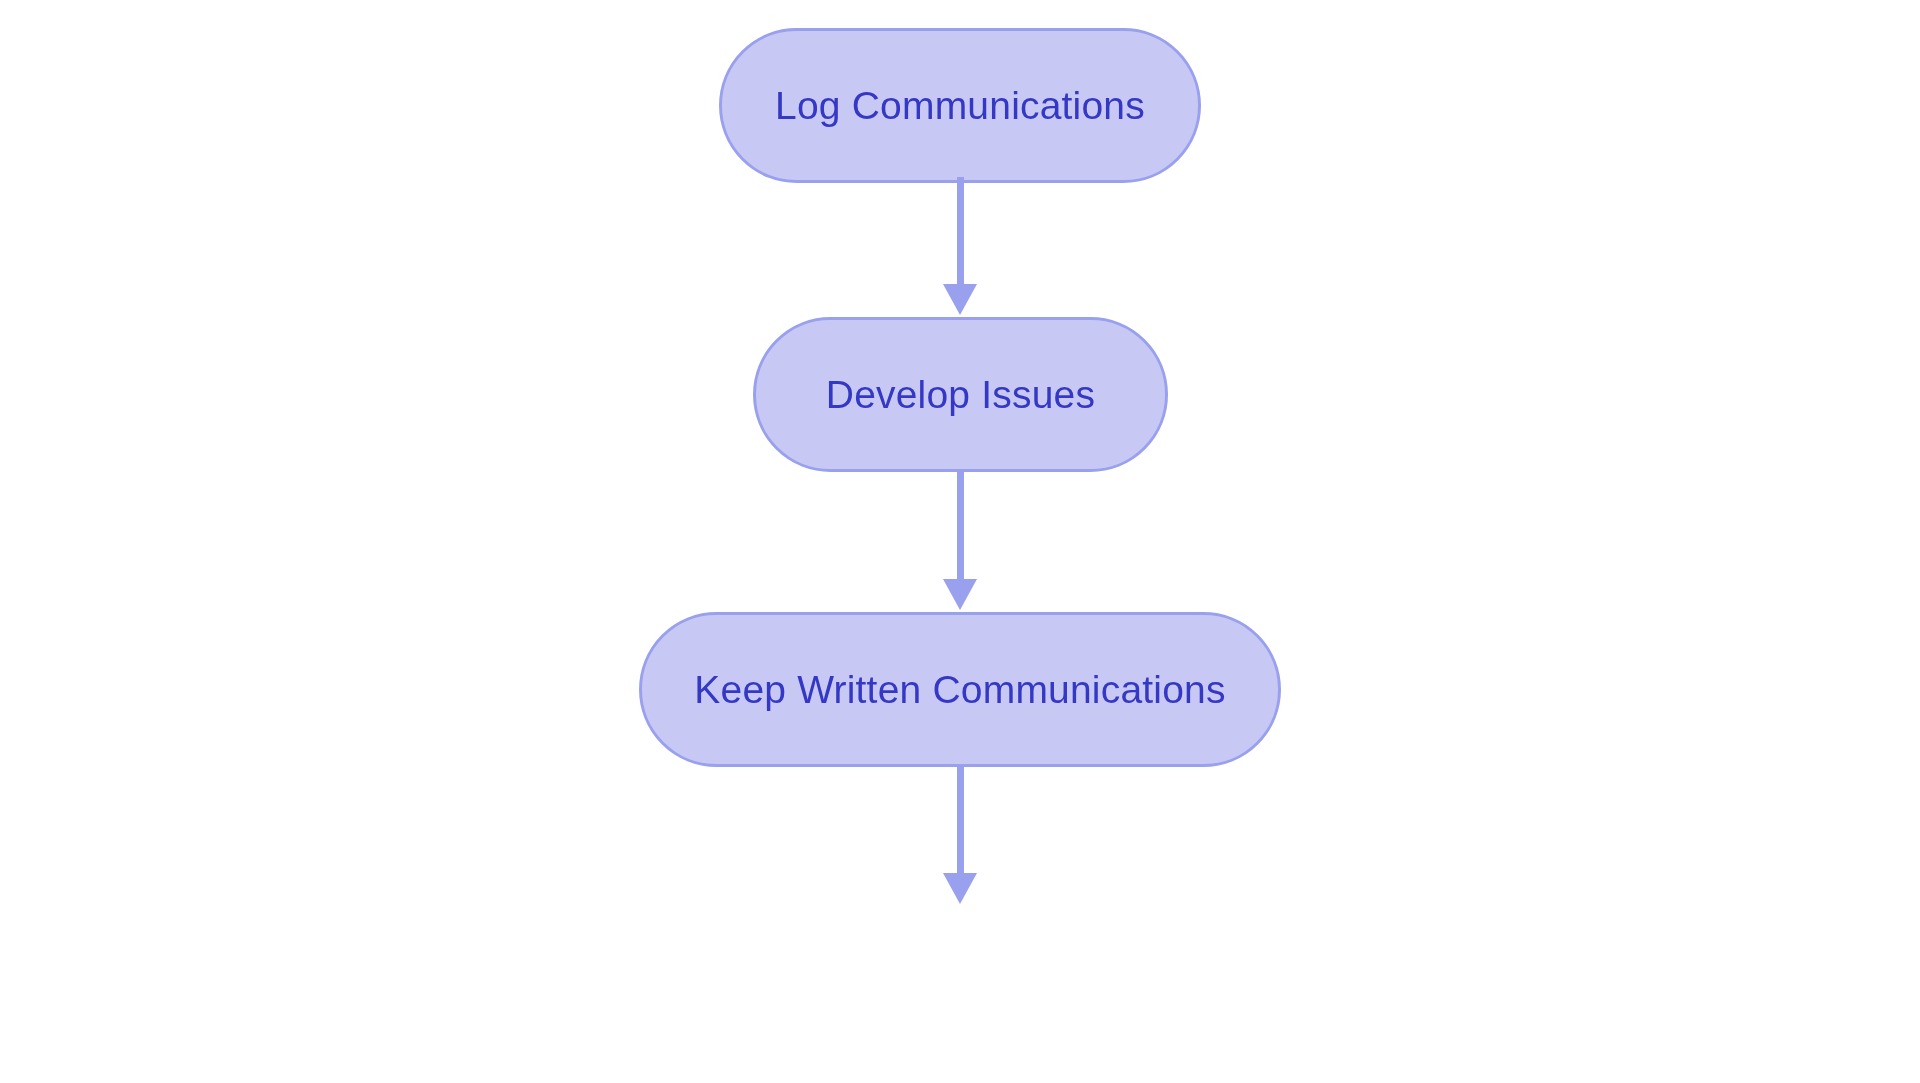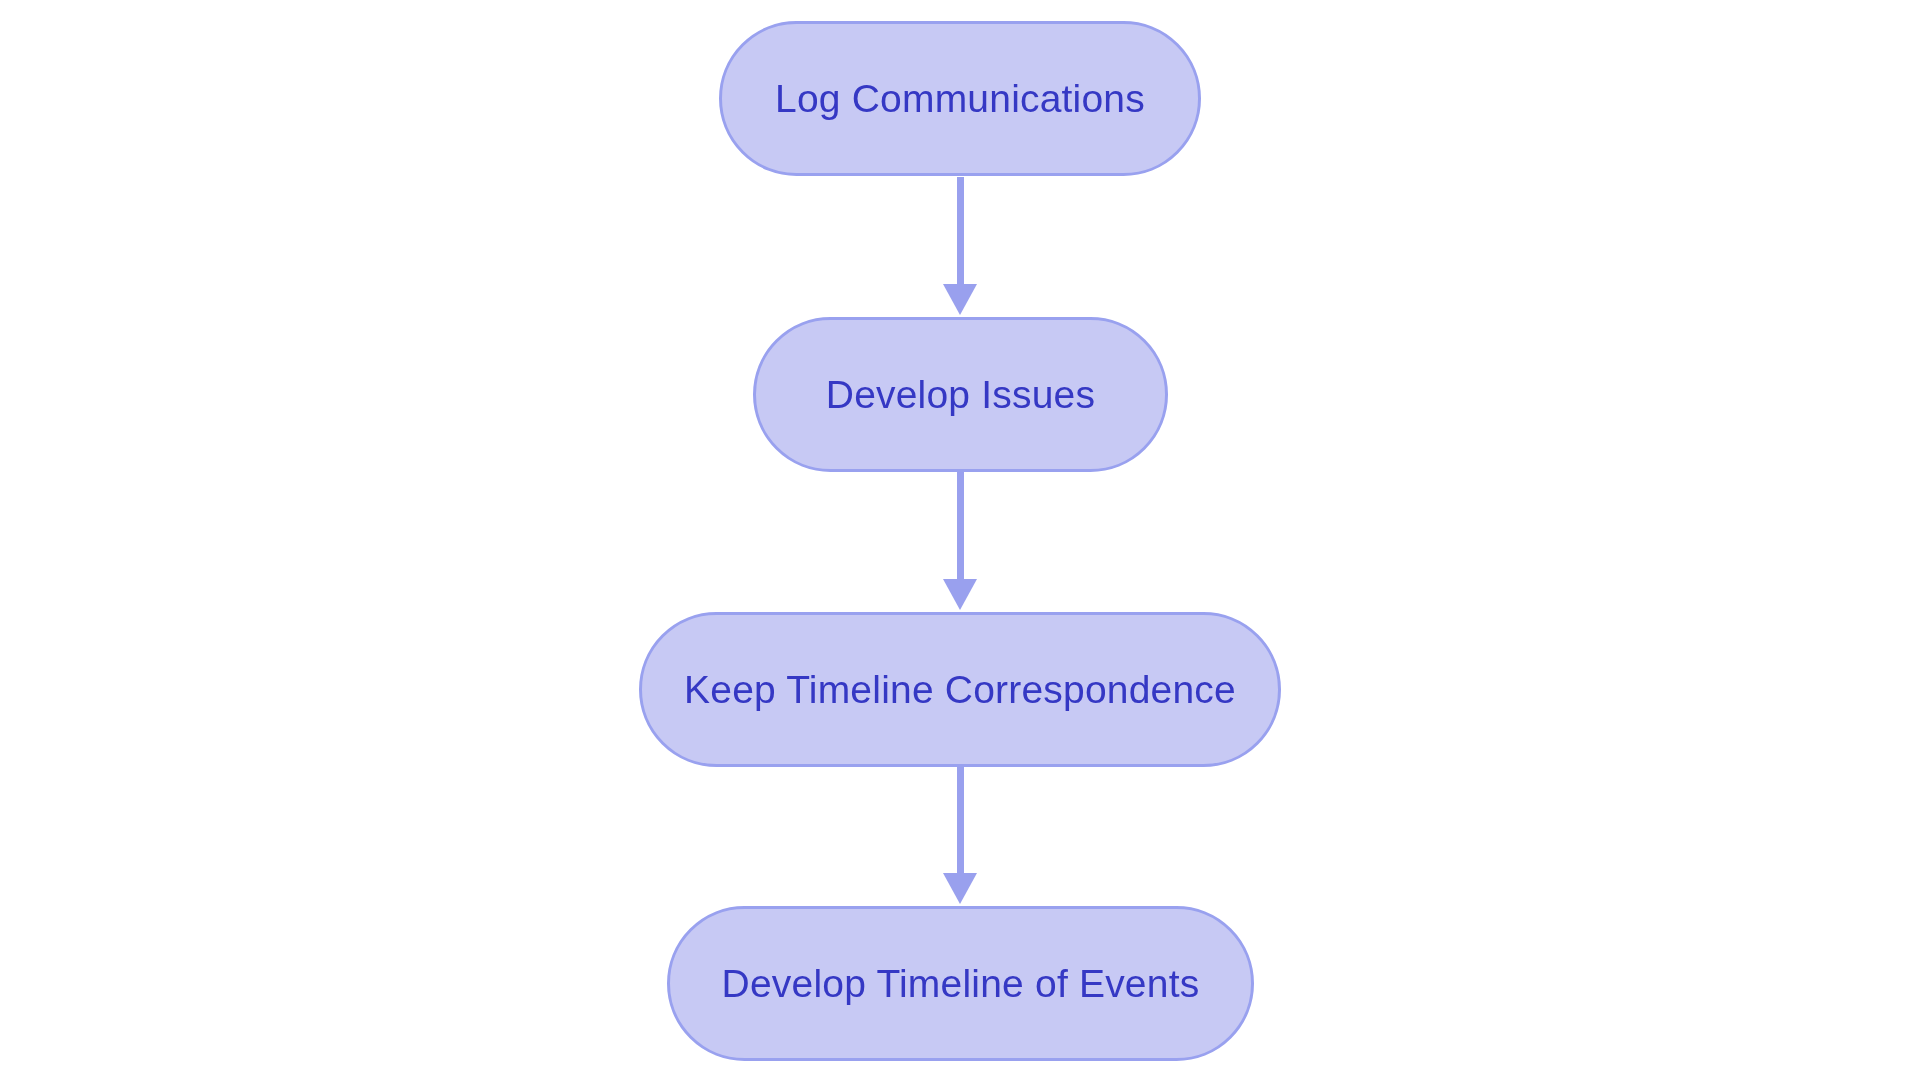--- a/index.html
+++ b/index.html
@@ -33,21 +33,21 @@
     align-items: center;
     justify-content: center;
   }
   .node-label {
     color: var(--text);
     font-size: 39px;
     font-weight: 400;
     letter-spacing: 0.2px;
     white-space: nowrap;
   }
-  .node-0 { left: 719px; top: 21px;  width: 482px; }
+  .node-0 { left: 719px; top: 28px;  width: 482px; }
   .node-1 { left: 753px; top: 317px; width: 415px; }
   .node-2 { left: 639px; top: 612px; width: 642px; }
   .node-3 { left: 667px; top: 906px; width: 587px; }
 
   .arrow {
     position: absolute;
     left: 943px;            
     width: 34px;
     display: flex;
     flex-direction: column;
@@ -86,25 +86,22 @@
   <div class="node node-1">
     <span class="node-label">Develop Issues</span>
   </div>
 
   <div class="arrow arrow-1">
     <div class="arrow-line"></div>
     <div class="arrow-head"></div>
   </div>
 
   <div class="node node-2">
-    <span class="node-label">Keep Timeline Correspondence</span>
+    <span class="node-label">Keep Written Communications</span>
   </div>
 
   <div class="arrow arrow-2">
     <div class="arrow-line"></div>
     <div class="arrow-head"></div>
   </div>
 
-  <div class="node node-3">
-    <span class="node-label">Develop Timeline of Events</span>
-  </div>
 
 </div>
 
 </body></html>

